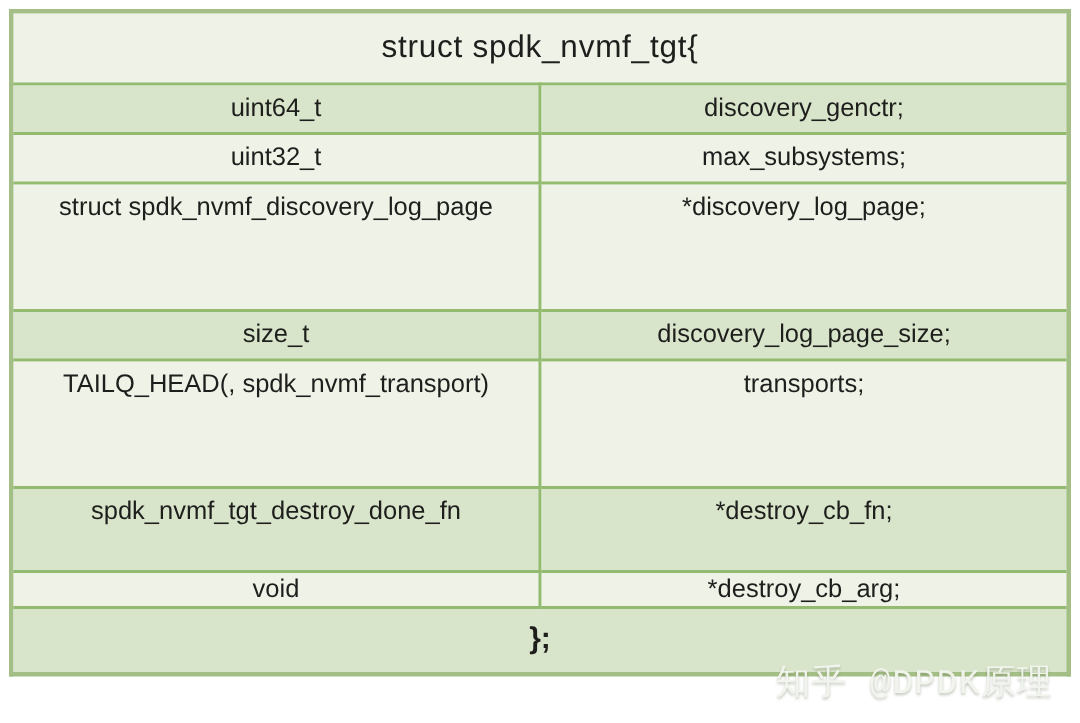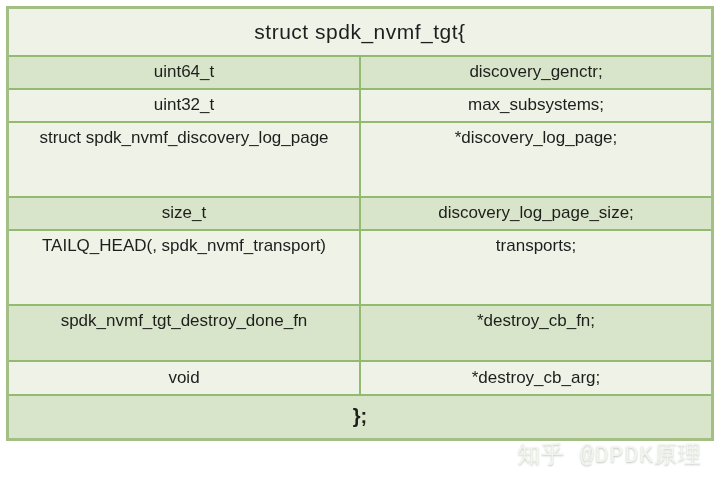--- a/index.html
+++ b/index.html
@@ -39,24 +39,24 @@
   tr.header td { background: var(--light-fill, #eef2e7); }
 
   tr.header { height: 48px; }
   tr.header td {
     font-size: 21px;
     font-weight: normal;
     letter-spacing: 0.5px;
   }
 
   tr.h33 { height: 33px; }
-  tr.h34 { height: 34px; }
+  tr.h34 { height: 24px; }
   tr.h45 { height: 45px; }
   tr.h56 { height: 56px; }
-  tr.h75 { height: 75px; margin-top: 36px; }
+  tr.h75 { height: 85px; margin-top: 36px; }
 
   tr.top td {
     vertical-align: top;
     padding-top: 5px;
   }
 
   td.c-left { text-align: left; padding-left: 11px; }
 
   tr.footer td {
     font-size: 20px;

